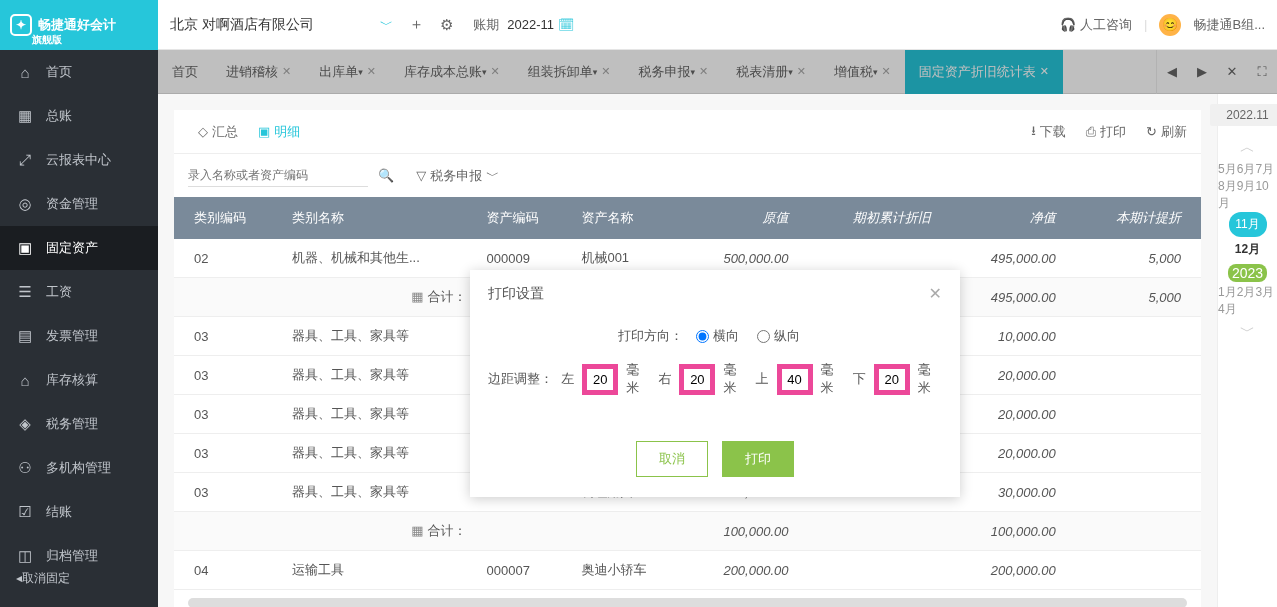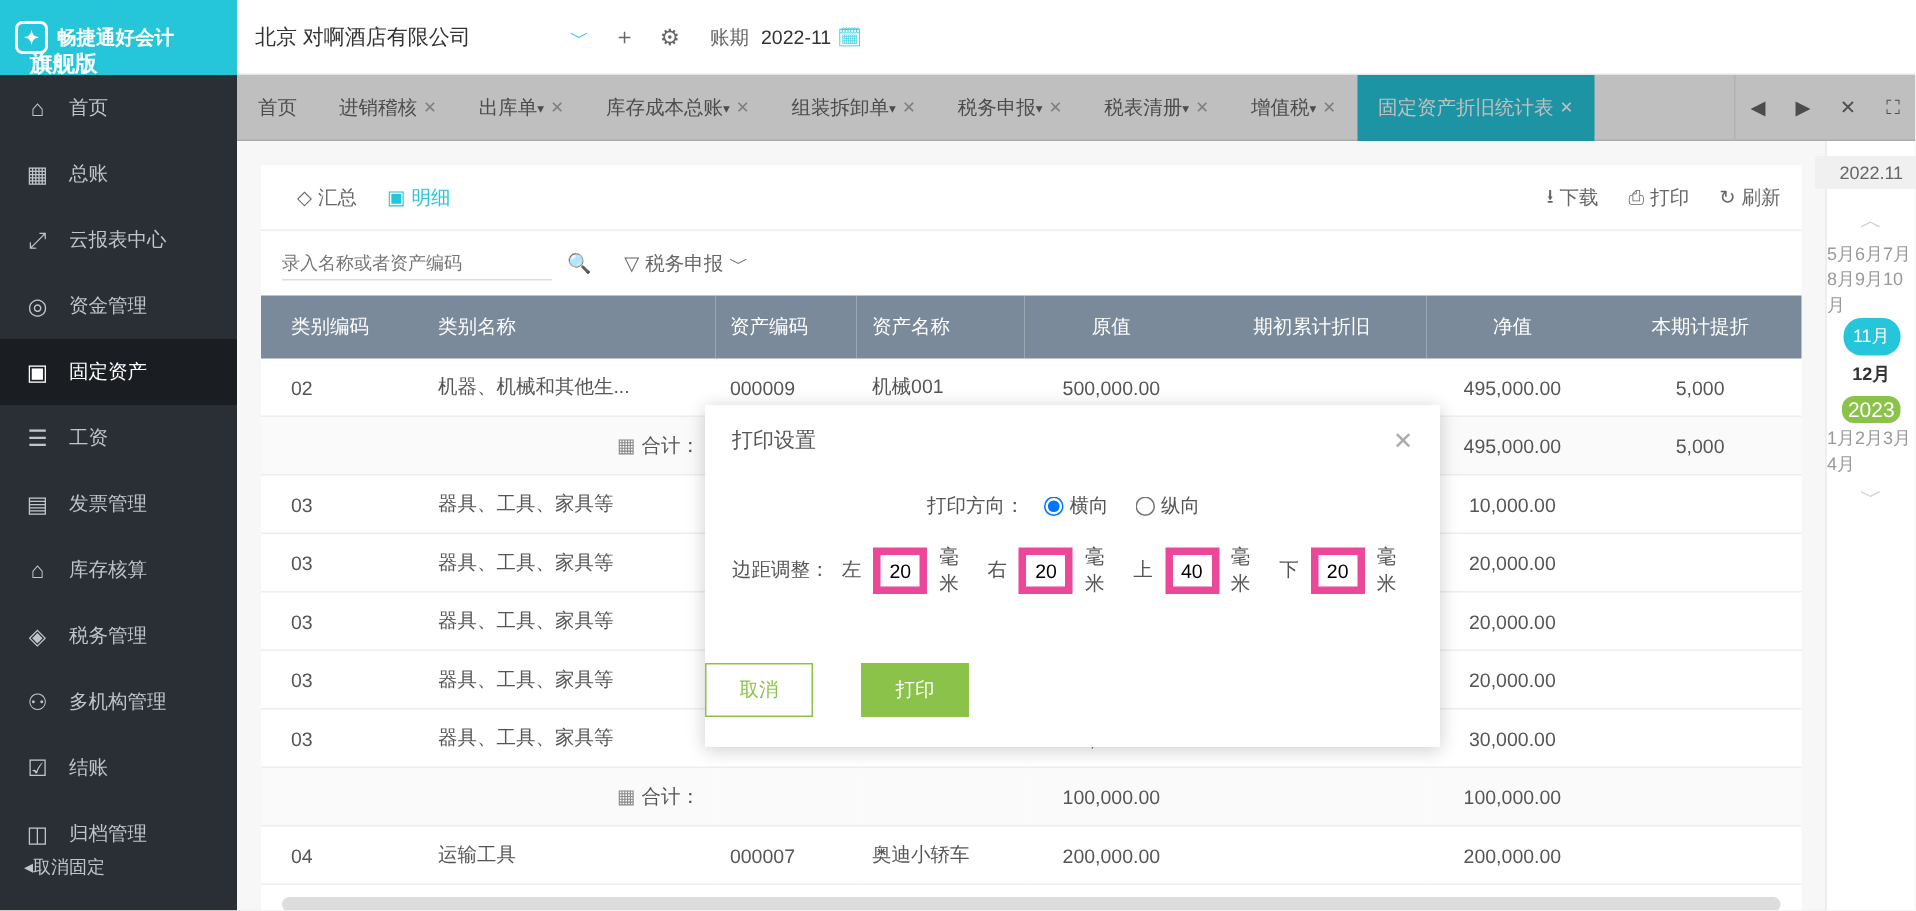--- a/index.html
+++ b/index.html
@@ -1,21 +1,21 @@
 <!DOCTYPE html>
 <html><head>
   <meta charset="utf-8">
   <style>
     * { margin: 0; padding: 0; box-sizing: border-box; font-family: "Microsoft YaHei", Arial, sans-serif; font-size: 13px; }
     body { background: #fff; overflow: hidden; width: 1277px; height: 607px; position: relative; }
     
     .sidebar { position: absolute; left: 0; top: 0; width: 158px; height: 607px; background: #2a2f35; color: #c0c5cb; }
     .logo { background: #26c6da; height: 50px; display: flex; align-items: center; padding: 0 10px; color: #fff; font-size: 14px; font-weight: bold; }
     .logo-icon { width: 22px; height: 22px; border: 2px solid #fff; border-radius: 5px; margin-right: 6px; display: flex; align-items: center; justify-content: center; font-size: 12px; }
-    .logo-sub { font-size: 15px; position: absolute; top: 33px; left: 20px; color: #fff; }
+    .logo-sub { font-size: 10px; position: absolute; top: 33px; left: 32px; color: #fff; }
     .sidebar-item { display: flex; align-items: center; padding: 13px 16px; cursor: pointer; gap: 12px; font-size: 14px; }
     .sidebar-item.active { background: #1a1d21; color: #fff; }
     .sidebar-item .icon { width: 18px; text-align: center; font-size: 15px; }
     .sidebar-footer { position: absolute; bottom: 10px; width: 100%; padding: 10px 16px; font-size: 12px; cursor: pointer; display: flex; align-items: center; gap: 6px; text-align: right; }
     
     .topbar { position: absolute; left: 158px; top: 0; right: 0; height: 50px; display: flex; align-items: center; padding: 0 12px; background: #fff; border-bottom: 1px solid #e5e5e5; }
     .company { font-size: 14px; color: #333; margin-right: 6px; }
     .topbar .chevron { color: #26c6da; margin-left: 60px; cursor: pointer; }
     .topbar .plus, .topbar .gear { margin-left: 16px; color: #666; cursor: pointer; font-size: 15px; }
     .period-label { margin-left: 20px; color: #666; }
@@ -43,21 +43,21 @@
     .filter-row { display: flex; align-items: center; padding: 10px 14px; gap: 10px; }
     .filter-input { width: 180px; border: none; border-bottom: 1px solid #ddd; padding: 4px 0; font-size: 12px; color: #999; }
     .filter-search { color: #888; cursor: pointer; }
     .filter-more { display: flex; align-items: center; gap: 4px; color: #666; cursor: pointer; margin-left: 12px; }
     
     .table { width: 100%; border-collapse: collapse; }
     .table th { background: #7a8a9a; color: #fff; padding: 12px 10px; text-align: left; font-weight: normal; font-size: 13px; }
     .table th:first-child { padding-left: 20px; }
     .table td { padding: 10px; border-bottom: 1px solid #eee; color: #555; text-align: left; }
     .table td:first-child { padding-left: 20px; }
-    .table .num { text-align: center; padding-right: 20px; }
+    .table .num { text-align: right; padding-right: 20px; font-style: italic; }
     .table .subtotal { background: #fafafa; }
     .subtotal-icon { color: #888; margin-right: 4px; }
     
     .scrollbar-h { height: 10px; background: #ddd; border-radius: 5px; margin: 8px 14px; }
     
     .yearpanel { position: absolute; right: 0; top: 94px; width: 60px; bottom: 0; background: #fff; border-left: 1px solid #eee; display: flex; flex-direction: column; align-items: center; padding-top: 10px; }
     .yearpanel .ytitle { background: #f0f0f0; color: #666; font-size: 12px; padding: 4px 16px; border-radius: 2px; margin-bottom: 8px; }
     .yearpanel .arrow { color: #ccc; cursor: pointer; font-size: 15px; margin: 4px 0; }
     .yearpanel .month { color: #999; padding: 4px 0; cursor: pointer; font-size: 12px; width: 100%; text-align: center; }
     .yearpanel .month.cur { background: #26c6da; color: #fff; border-radius: 12px; width: 38px; }
@@ -68,21 +68,21 @@
     .modal { position: absolute; left: 470px; top: 270px; width: 490px; background: #fff; box-shadow: 0 2px 12px rgba(0,0,0,0.2); z-index: 10; }
     .modal-header { display: flex; align-items: center; justify-content: space-between; padding: 14px 18px; }
     .modal-title { color: #555; font-size: 14px; }
     .modal-close { color: #aaa; cursor: pointer; font-size: 16px; }
     .modal-body { padding: 10px 18px 18px; }
     .form-row { display: flex; align-items: center; margin-bottom: 16px; gap: 8px; font-size: 13px; color: #555; justify-content: center; }
     .form-label { width: 70px; }
     .radio-group { display: flex; align-items: center; gap: 6px; }
     .radio-group label { display: flex; align-items: center; gap: 4px; margin-right: 12px; }
     .margin-input { width: 36px; border: 5px solid #ec4899; padding: 3px 4px; text-align: center; }
-    .modal-footer { display: flex; justify-content: flex-start; gap: 32px; padding: 10px 0 20px; }
+    .modal-footer { display: flex; justify-content: center; gap: 14px; padding: 10px 0 20px; }
     .btn { padding: 8px 22px; border: 1px solid #8bc34a; background: #fff; color: #8bc34a; cursor: pointer; font-size: 13px; }
     .btn.primary { background: #8bc34a; color: #fff; }
   </style>
 </head>
 <body>
 
 <div class="sidebar">
   <div class="logo">
     <span class="logo-icon">✦</span>
     <span>畅捷通好会计</span>
@@ -142,20 +142,26 @@
 </div>
 
 <div class="topbar">
   <span class="company">北京 对啊酒店有限公司</span>
   <span class="chevron">﹀</span>
   <span class="plus">＋</span>
   <span class="gear">⚙</span>
   <span class="period-label">账期</span>
   <span class="period-val">2022-11</span>
   <span class="period-icon">🗓</span>
+  <div class="topbar-right">
+    <span>🎧 <span>人工咨询</span></span>
+    <span style="color:#ddd;">|</span>
+    <span class="avatar">😊</span>
+    <span>畅捷通B组...</span>
+  </div>
 </div>
 
 <div class="tabsbar">
   <div id="tabs-container" style="display:flex;flex:1;overflow:hidden;">
       <div class="tab">
         <span>首页</span>
       </div>
       <div class="tab">
         <span>进销稽核</span>
         <span class="close">✕</span>

